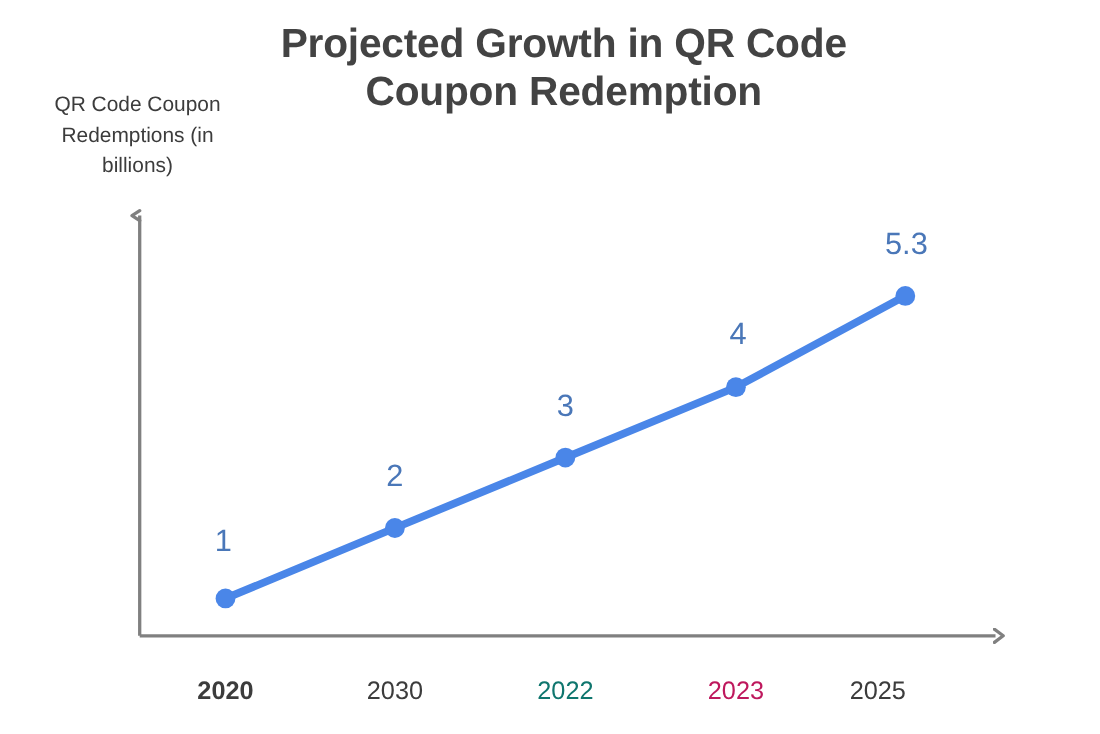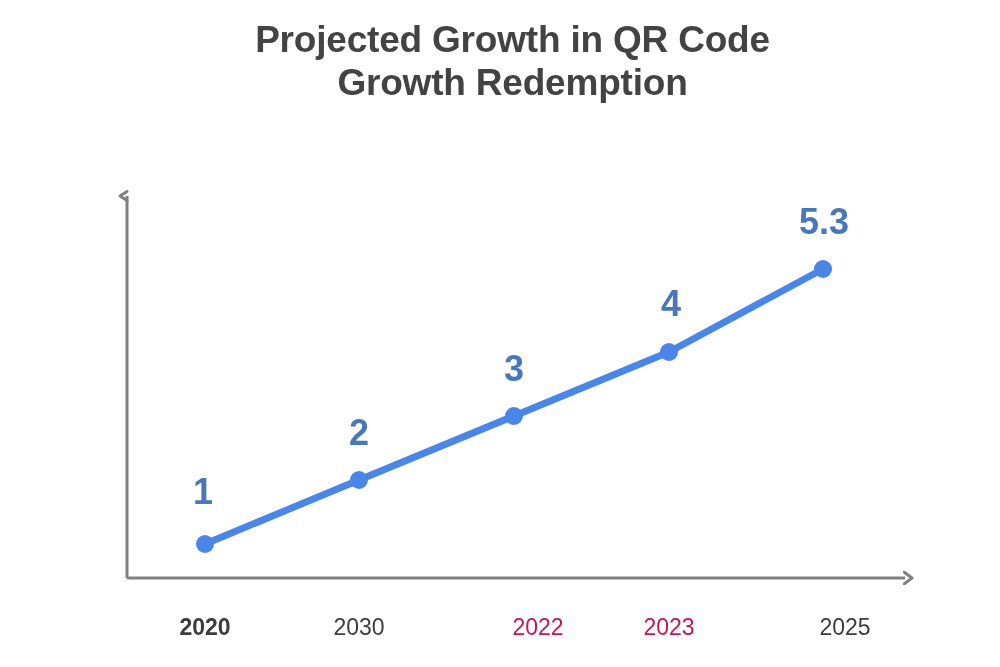--- a/index.html
+++ b/index.html
@@ -53,37 +53,41 @@
   .tick-label {
     position: absolute;
     font-size: 23px;
     color: #3c3c3c;
     text-align: center;
     transform: translateX(-50%);
     white-space: nowrap;
   }
   .value-label {
     position: absolute;
-    font-size: 36px;
+    font-size: 28px;
     color: #4a77b8;
     transform: translate(-50%, -50%);
     white-space: nowrap;
-    font-weight: bold;
   }
 </style>
 </head>
 <body>
 
 <div id="chart-root">
 
   <div class="chart-title">
     <div>Projected Growth in QR Code</div>
-    <div>Growth Redemption</div>
+    <div>Coupon Redemption</div>
   </div>
 
+  <div class="y-axis-title">
+    <div>QR Code Coupon</div>
+    <div>Redemptions (in</div>
+    <div>billions)</div>
+  </div>
 
   <svg class="plot" viewBox="0 0 1000 667">
     <defs>
       <marker id="arrow-up" markerWidth="12" markerHeight="12" refX="5.5" refY="9" orient="auto-start-reverse" markerUnits="userSpaceOnUse">
         <path d="M 1 9 L 5.5 2 L 10 9" fill="none" stroke="#808080" stroke-width="3" stroke-linecap="round" stroke-linejoin="round"></path>
       </marker>
       <marker id="arrow-right" markerWidth="14" markerHeight="14" refX="2" refY="7" orient="auto" markerUnits="userSpaceOnUse">
         <path d="M 1 1 L 9 7 L 1 13" fill="none" stroke="#808080" stroke-width="3" stroke-linecap="round" stroke-linejoin="round"></path>
       </marker>
     </defs>
@@ -99,23 +103,23 @@
         <circle cx="359" cy="480" r="9" fill="#4a86e8"></circle>
         <circle cx="514" cy="416" r="9" fill="#4a86e8"></circle>
         <circle cx="669" cy="352" r="9" fill="#4a86e8"></circle>
         <circle cx="823" cy="269" r="9" fill="#4a86e8"></circle>
       </g>
   </svg>
 
   <div id="tick-labels">
       <div class="tick-label" style="left: 205px; top: 614px; color: rgb(60, 60, 60); font-weight: bold;">2020</div>
       <div class="tick-label" style="left: 359px; top: 614px; color: rgb(60, 60, 60);">2030</div>
-      <div class="tick-label" style="left: 538px; top: 614px; color: #be185d;">2022</div>
+      <div class="tick-label" style="left: 514px; top: 614px; color: #0f766e;">2022</div>
       <div class="tick-label" style="left: 669px; top: 614px; color: #be185d;">2023</div>
-      <div class="tick-label" style="left: 845px; top: 614px; color: rgb(60, 60, 60);">2025</div>
+      <div class="tick-label" style="left: 798px; top: 614px; color: rgb(60, 60, 60);">2025</div>
     </div>
   <div id="value-labels">
       <div class="value-label" style="left: 203px; top: 492px; color: rgb(74, 119, 184);">1</div>
       <div class="value-label" style="left: 359px; top: 433px; color: rgb(74, 119, 184);">2</div>
       <div class="value-label" style="left: 514px; top: 369px; color: rgb(74, 119, 184);">3</div>
       <div class="value-label" style="left: 671px; top: 304px; color: rgb(74, 119, 184);">4</div>
       <div class="value-label" style="left: 824px; top: 222px; color: rgb(74, 119, 184);">5.3</div>
     </div>
 
 </div>

